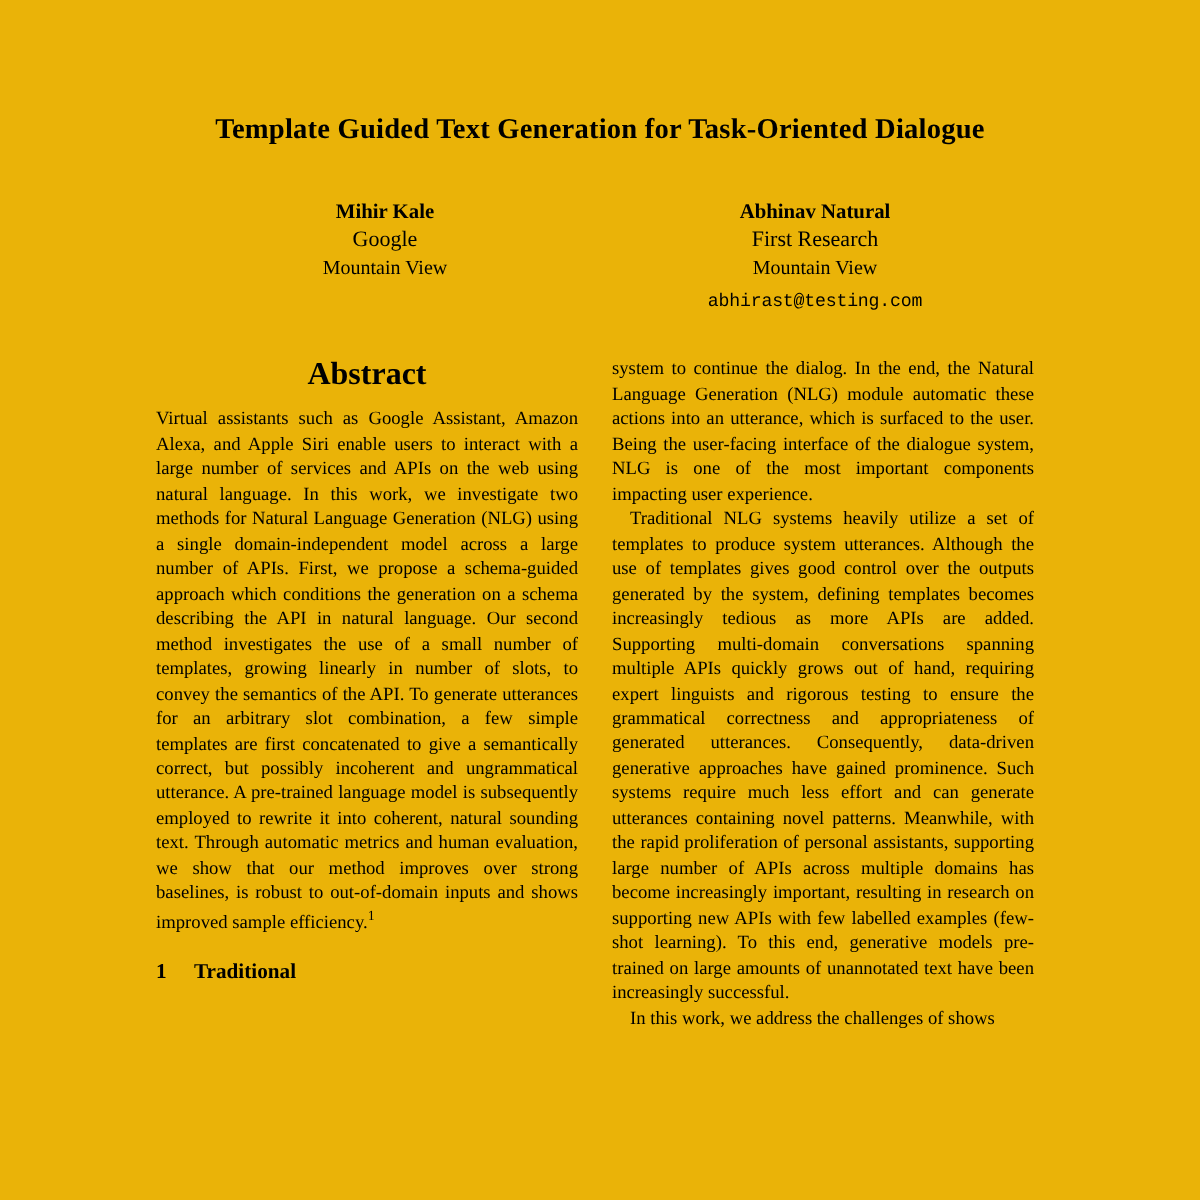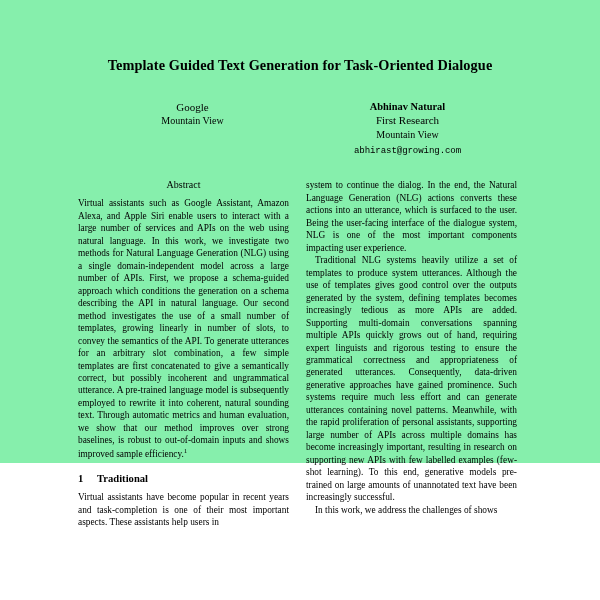--- a/index.html
+++ b/index.html
@@ -10,22 +10,22 @@
   body {
     width: 600px;
     height: 600px;
     overflow: hidden;
     font-family: "Liberation Serif", serif;
     color: #000000;
   }
   .page {
     position: relative;
     width: 600px;
-    height: 463px;
-    background: #86efac;
+    height: 600px;
+    background: #eab308;
     box-sizing: border-box;
     padding: 0 78px;
   }
   .title {
     text-align: center;
     font-size: 14.3px;
     font-weight: bold;
     letter-spacing: 0.1px;
     margin: 0;
     padding-top: 56px;
@@ -64,22 +64,22 @@
   .columns {
     display: flex;
     margin-top: 22px;
     gap: 17px;
   }
   .col {
     width: 211px;
   }
   .abstract-head {
     text-align: center;
-    font-size: 10px;
-    font-weight: normal;
+    font-size: 16px;
+    font-weight: bold;
     margin: 0 0 7px 0;
   }
   p.body-text {
     margin: 0;
     font-size: 9.35px;
     line-height: 1.335;
     text-align: justify;
     text-justify: inter-word;
     hyphens: none;
   }
@@ -106,44 +106,44 @@
 </style>
 </head>
 <body>
 
 <div class="page">
 
   <h1 class="title">Template Guided Text Generation for Task-Oriented Dialogue</h1>
 
   <div class="authors">
     <div class="author">
+      <span class="author-name">Mihir Kale</span>
       <span class="author-affil">Google</span>
       <span class="author-city">Mountain View</span>
     </div>
     <div class="author">
       <span class="author-name">Abhinav Natural</span>
       <span class="author-affil">First Research</span>
       <span class="author-city">Mountain View</span>
-      <span class="author-email">abhirast@growing.com</span>
+      <span class="author-email">abhirast@testing.com</span>
     </div>
   </div>
 
   <div class="columns">
 
     <div class="col col-left">
       <div class="abstract-head">Abstract</div>
       <p class="body-text"><span>Virtual assistants such as Google Assistant, Amazon Alexa, and Apple Siri enable users to interact with a large number of services and APIs on the web using natural language. In this work, we investigate two methods for Natural Language Generation (NLG) using a single domain-independent model across a large number of APIs. First, we propose a schema-guided approach which conditions the generation on a schema describing the API in natural language. Our second method investigates the use of a small number of templates, growing linearly in number of slots, to convey the semantics of the API. To generate utterances for an arbitrary slot combination, a few simple templates are first concatenated to give a semantically correct, but possibly incoherent and ungrammatical utterance. A pre-trained language model is subsequently employed to rewrite it into coherent, natural sounding text. Through automatic metrics and human evaluation, we show that our method improves over strong baselines, is robust to out-of-domain inputs and shows improved sample efficiency.</span><span class="footnote-mark">1</span></p>
 
       <div class="section-head">
         <span class="section-num">1</span>
         <span>Traditional</span>
       </div>
-      <p class="body-text">Virtual assistants have become popular in recent years and task-completion is one of their most important aspects. These assistants help users in</p>
     </div>
 
     <div class="col col-right">
-      <p class="body-text">system to continue the dialog. In the end, the Natural Language Generation (NLG) actions converts these actions into an utterance, which is surfaced to the user. Being the user-facing interface of the dialogue system, NLG is one of the most important components impacting user experience.</p>
+      <p class="body-text">system to continue the dialog. In the end, the Natural Language Generation (NLG) module automatic these actions into an utterance, which is surfaced to the user. Being the user-facing interface of the dialogue system, NLG is one of the most important components impacting user experience.</p>
       <p class="body-text">Traditional NLG systems heavily utilize a set of templates to produce system utterances. Although the use of templates gives good control over the outputs generated by the system, defining templates becomes increasingly tedious as more APIs are added. Supporting multi-domain conversations spanning multiple APIs quickly grows out of hand, requiring expert linguists and rigorous testing to ensure the grammatical correctness and appropriateness of generated utterances. Consequently, data-driven generative approaches have gained prominence. Such systems require much less effort and can generate utterances containing novel patterns. Meanwhile, with the rapid proliferation of personal assistants, supporting large number of APIs across multiple domains has become increasingly important, resulting in research on supporting new APIs with few labelled examples (few-shot learning). To this end, generative models pre-trained on large amounts of unannotated text have been increasingly successful.</p>
       <p class="body-text">In this work, we address the challenges of shows</p>
     </div>
 
   </div>
 </div>
 
 </body></html>

